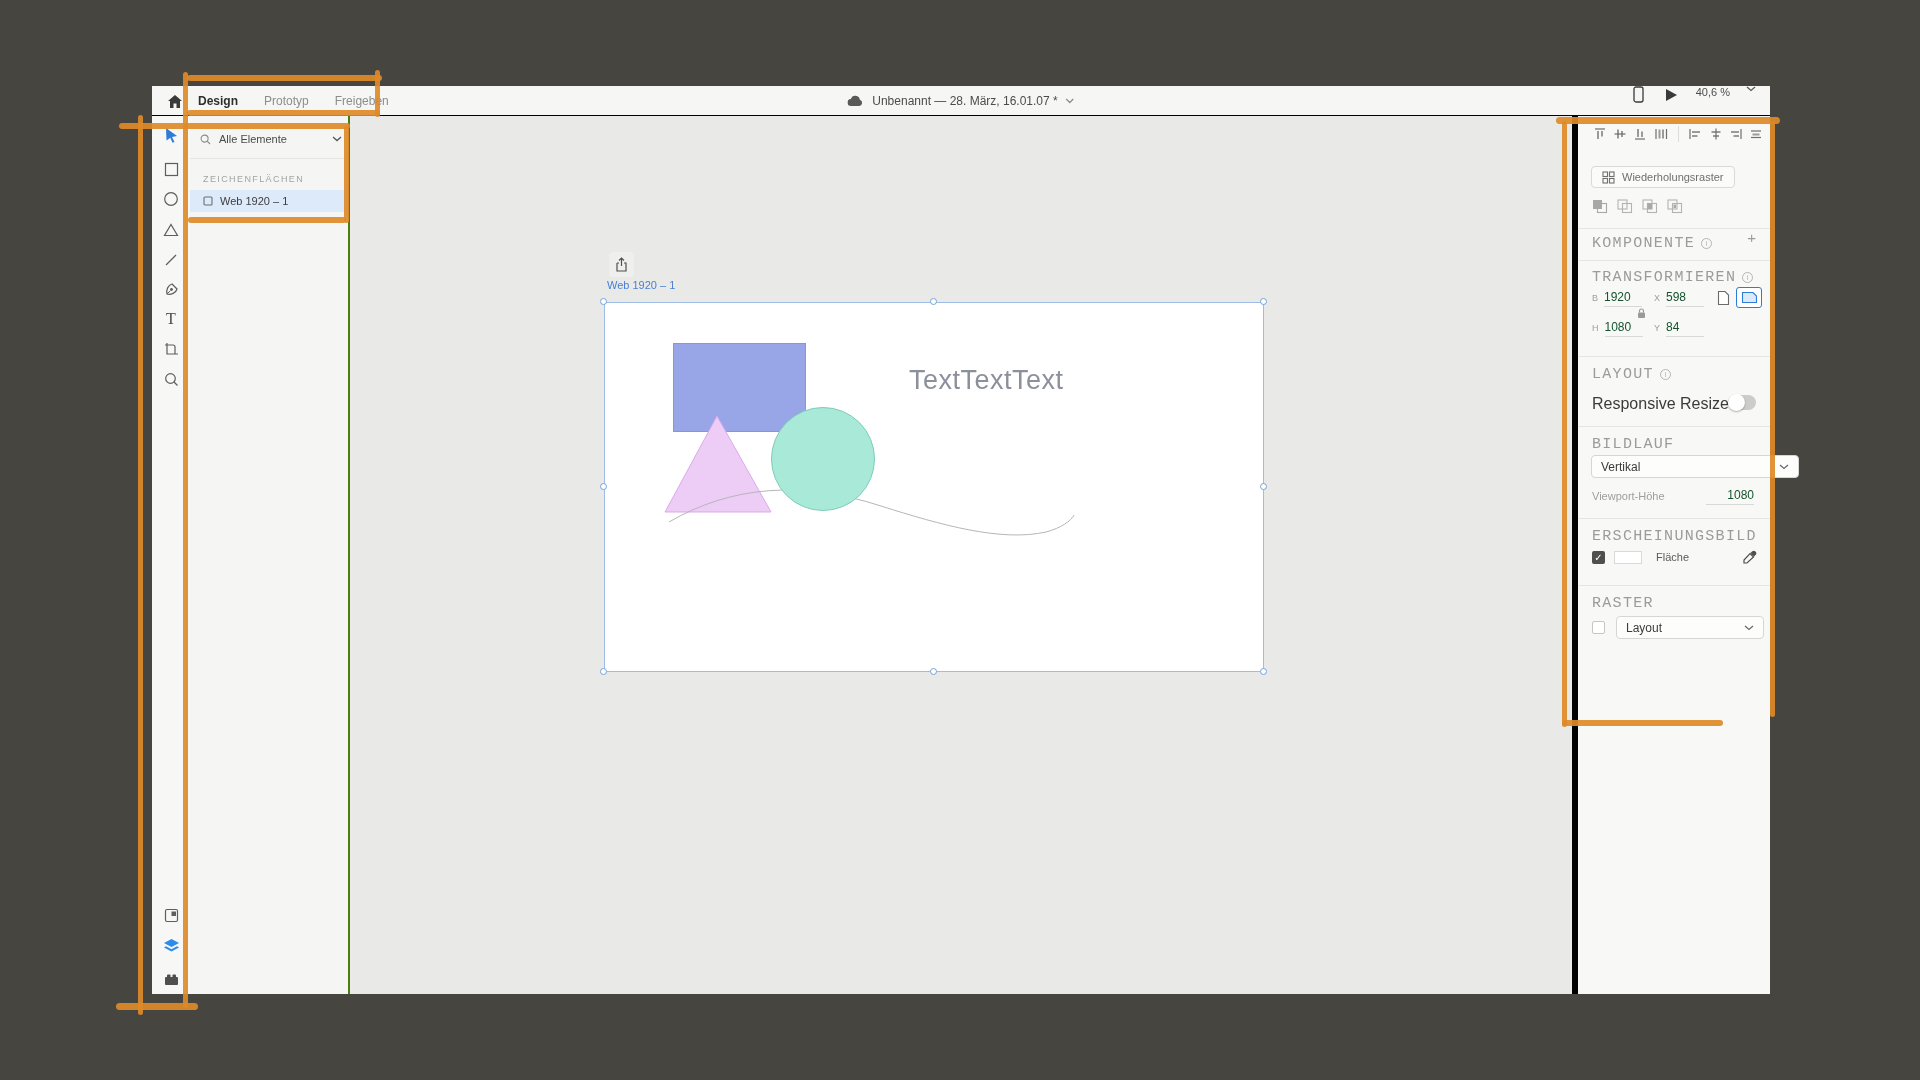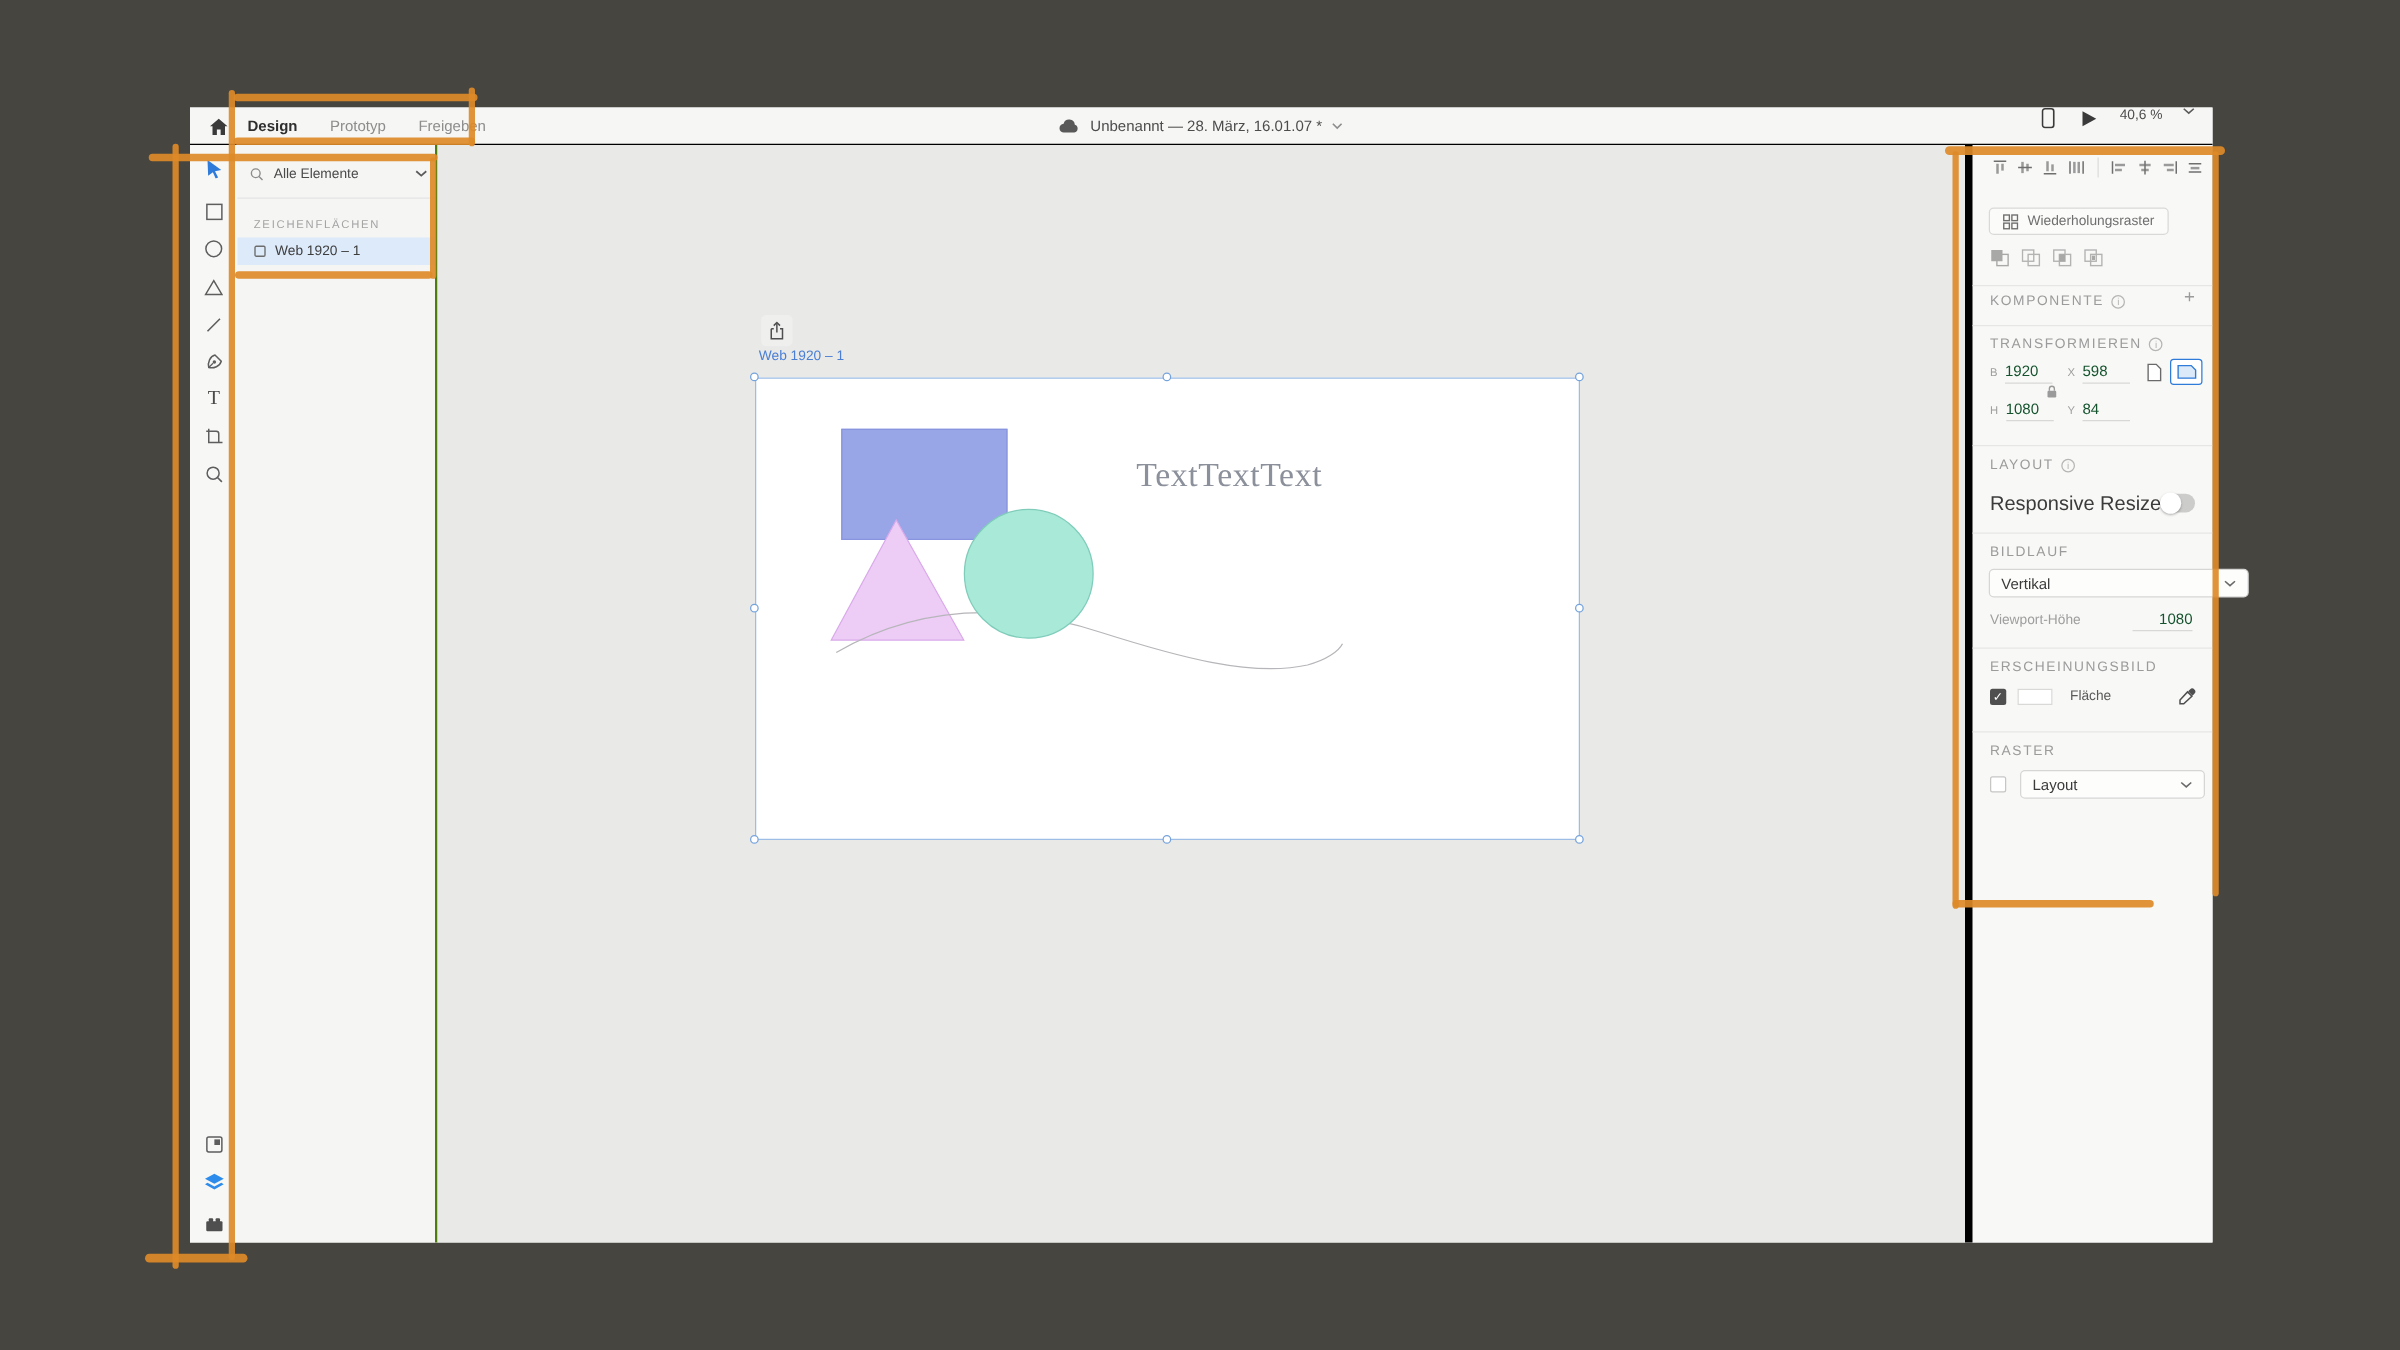--- a/index.html
+++ b/index.html
@@ -29,34 +29,34 @@
   .search-text { font-size:11px; color:#4a4a4a; flex:1; }
   .lp-divider { position:absolute; left:0; top:42px; width:100%; height:1px; background:#e4e4e3; }
   .lp-section { position:absolute; left:13px; top:58px; font-size:9px; letter-spacing:1.4px; color:#a3a3a3; }
   .lp-item { position:absolute; left:0; top:74px; width:100%; height:22px; background:#ddeafa; display:flex; align-items:center; gap:7px; padding-left:13px; cursor:pointer; }
   .lp-item-label { font-size:11px; color:#3d3d3d; }
 
   
   .canvas { position:absolute; left:198px; top:30px; width:1222px; height:878px; background:#e9e9e8; overflow:hidden; }
   .export-btn { position:absolute; left:259px; top:136px; width:25px; height:25px; background:#efefee; border-radius:4px; display:flex; align-items:center; justify-content:center; cursor:pointer; }
   .artboard-label { position:absolute; left:257px; top:163px; font-size:11px; color:#4a7fd4; cursor:pointer; }
-  .artboard { position:absolute; left:254px; top:186px; width:660px; height:370px; background:#ffffff; border:1px solid #9dbde6;font-family:Liberation Serif, serif; }
+  .artboard { position:absolute; left:254px; top:186px; width:660px; height:370px; background:#ffffff; border:1px solid #9dbde6; }
   .handle { position:absolute; width:7px; height:7px; border-radius:50%; background:#ffffff; border:1px solid #74a3dc; }
   .shape-text { position:absolute; left:558px; top:260px; font-size:27px; color:#8b909b; letter-spacing:0.5px; }
 
   
   .rightpanel { position:absolute; left:1420px; top:30px; width:198px; height:878px; background:#f8f8f7; border-left:6px solid #000000; }
   .rp-divider { position:absolute; left:0; width:100%; height:1px; background:#e6e6e5; }
   .align-row { position:absolute; left:14px; top:9px; width:172px; height:18px; display:flex; align-items:center; gap:5px; }
   .align-sep { width:1px; height:16px; background:#dcdcdb; margin:0 4px; }
   .icon-btn { width:17px; height:17px; display:flex; align-items:center; justify-content:center; cursor:pointer; }
   .repeat-grid-btn { position:absolute; left:13px; top:50px; height:22px; padding:0 10px; display:flex; align-items:center; gap:7px; border:1px solid #d9d9d8; border-radius:4px; background:#fbfbfa; cursor:pointer; }
   .repeat-grid-label { font-size:11px; color:#6f6f6f; }
   .boolops-row { position:absolute; left:13px; top:82px; display:flex; gap:8px; }
-  .rp-section-label { font-size:11px; letter-spacing:1.3px; color:#9b9b9b; }
+  .rp-section-label { font-size:15px; letter-spacing:1.3px; color:#9b9b9b;font-family:Liberation Mono, monospace; }
   .rp-row-label { display:flex; align-items:center; gap:6px; }
   .info-icon { width:11px; height:11px; border:1px solid #b5b5b4; border-radius:50%; color:#b5b5b4; font-size:8px; display:flex; align-items:center; justify-content:center; }
   .plus-icon { position:absolute; right:14px; font-size:15px; color:#9b9b9b; cursor:pointer; }
   .field { display:flex; align-items:baseline; gap:6px; }
   .field-key { font-size:9px; color:#9e9e9e; }
   .field-input { font-size:12px; color:#14532d; border-bottom:1px solid #d8d8d7; min-width:38px; padding-bottom:2px; cursor:text; }
   .toggle { position:absolute; right:14px; width:28px; height:15px; border-radius:8px; background:#cccccb; cursor:pointer; }
   .toggle-knob { position:absolute; left:0px; top:-1px; width:17px; height:17px; border-radius:50%; background:#ffffff; box-shadow:0 1px 2px rgba(0,0,0,.3); }
   .dropdown { position:absolute; left:13px; height:23px; border:1px solid #d6d6d5; border-radius:4px; background:#fdfdfc; display:flex; align-items:center; padding:0 9px; cursor:pointer; }
   .dropdown-label { font-size:12px; color:#3b3b3b; }

